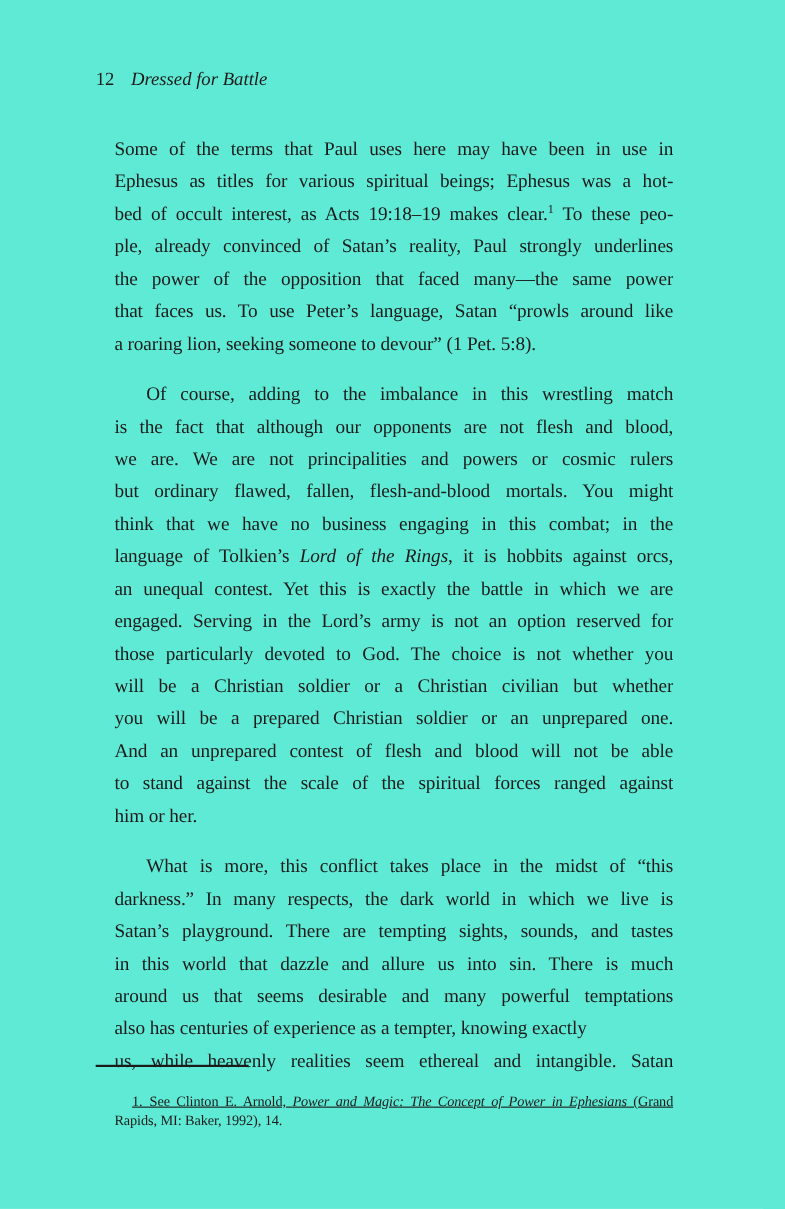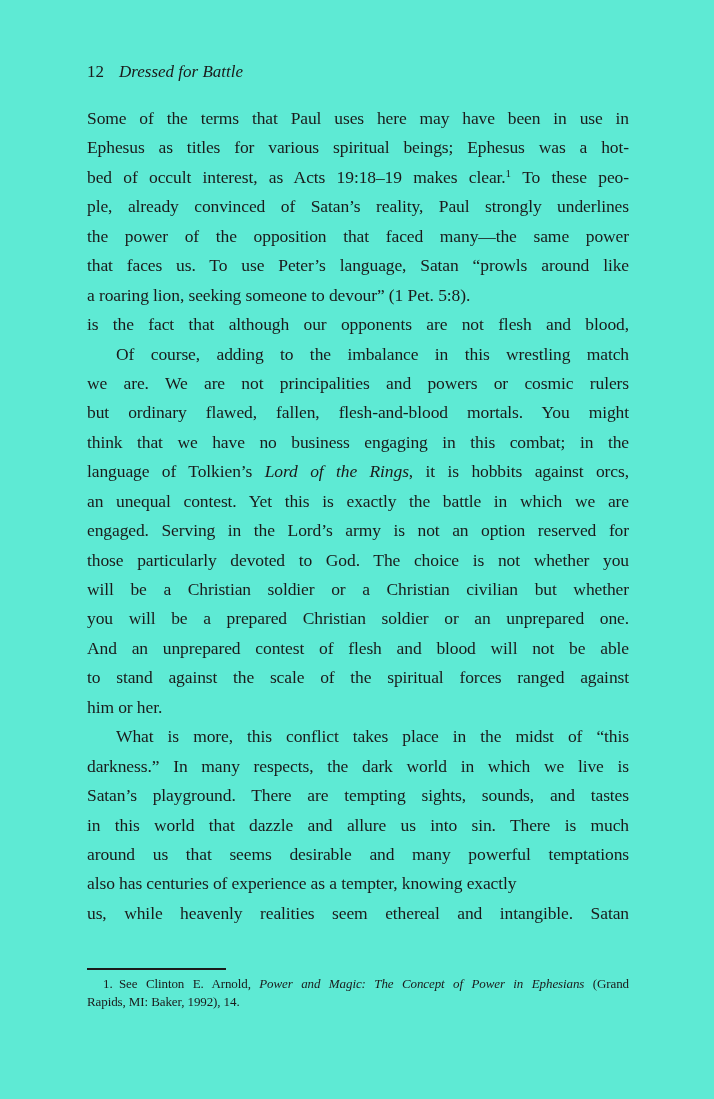--- a/index.html
+++ b/index.html
@@ -39,21 +39,21 @@
   .body-text {
     position: absolute;
     left: 87px;
     top: 104px;
     width: 542px;
     font-size: 17.5px;
     letter-spacing: -0.1px;
     line-height: 29.45px;
     color: #1b1b1b;
   }
-  .para { margin: 0; padding: 0; }
+  .para { margin: 17px; padding: 0; }
   .line {
     text-align: justify;
     text-align-last: justify;
     height: 29.45px;
     overflow: hidden;
   }
   .line.last {
     text-align: left;
     text-align-last: left;
   }
@@ -78,21 +78,21 @@
     position: absolute;
     left: 87px;
     top: 975px;
     width: 542px;
     font-size: 13px;
     letter-spacing: -0.1px;
     line-height: 17.5px;
     color: #1b1b1b;
   }
   .footnote .line { height: 17.5px; }
-  .footnote .line.first-indent { text-indent: 16px; }
+  .footnote .line.first-indent { text-indent: 16px; text-decoration: underline; }
 </style>
 </head>
 <body>
 
 <div class="page">
 
   <div class="running-header">
     <span class="pagenum">12</span><span class="head-title">Dressed for Battle</span>
   </div>
 
@@ -100,22 +100,22 @@
       <div class="para">
         <div class="line">Some of the terms that Paul uses here may have been in use in</div>
         <div class="line">Ephesus as titles for various spiritual beings; Ephesus was a hot-</div>
         <div class="line">bed of occult interest, as Acts 19:18–19 makes clear.<sup>1</sup> To these peo-</div>
         <div class="line">ple, already convinced of Satan’s reality, Paul strongly underlines</div>
         <div class="line">the power of the opposition that faced many—the same power</div>
         <div class="line">that faces us. To use Peter’s language, Satan “prowls around like</div>
         <div class="line last">a roaring lion, seeking someone to devour” (1 Pet. 5:8).</div>
       </div>
       <div class="para">
+        <div class="line first-indent">Of course, adding to the imbalance in this wrestling match</div>
         <div class="line">is the fact that although our opponents are not flesh and blood,</div>
-        <div class="line first-indent">Of course, adding to the imbalance in this wrestling match</div>
         <div class="line">we are. We are not principalities and powers or cosmic rulers</div>
         <div class="line">but ordinary flawed, fallen, flesh-and-blood mortals. You might</div>
         <div class="line">think that we have no business engaging in this combat; in the</div>
         <div class="line">language of Tolkien’s <em>Lord of the Rings</em>, it is hobbits against orcs,</div>
         <div class="line">an unequal contest. Yet this is exactly the battle in which we are</div>
         <div class="line">engaged. Serving in the Lord’s army is not an option reserved for</div>
         <div class="line">those particularly devoted to God. The choice is not whether you</div>
         <div class="line">will be a Christian soldier or a Christian civilian but whether</div>
         <div class="line">you will be a prepared Christian soldier or an unprepared one.</div>
         <div class="line">And an unprepared contest of flesh and blood will not be able</div>

